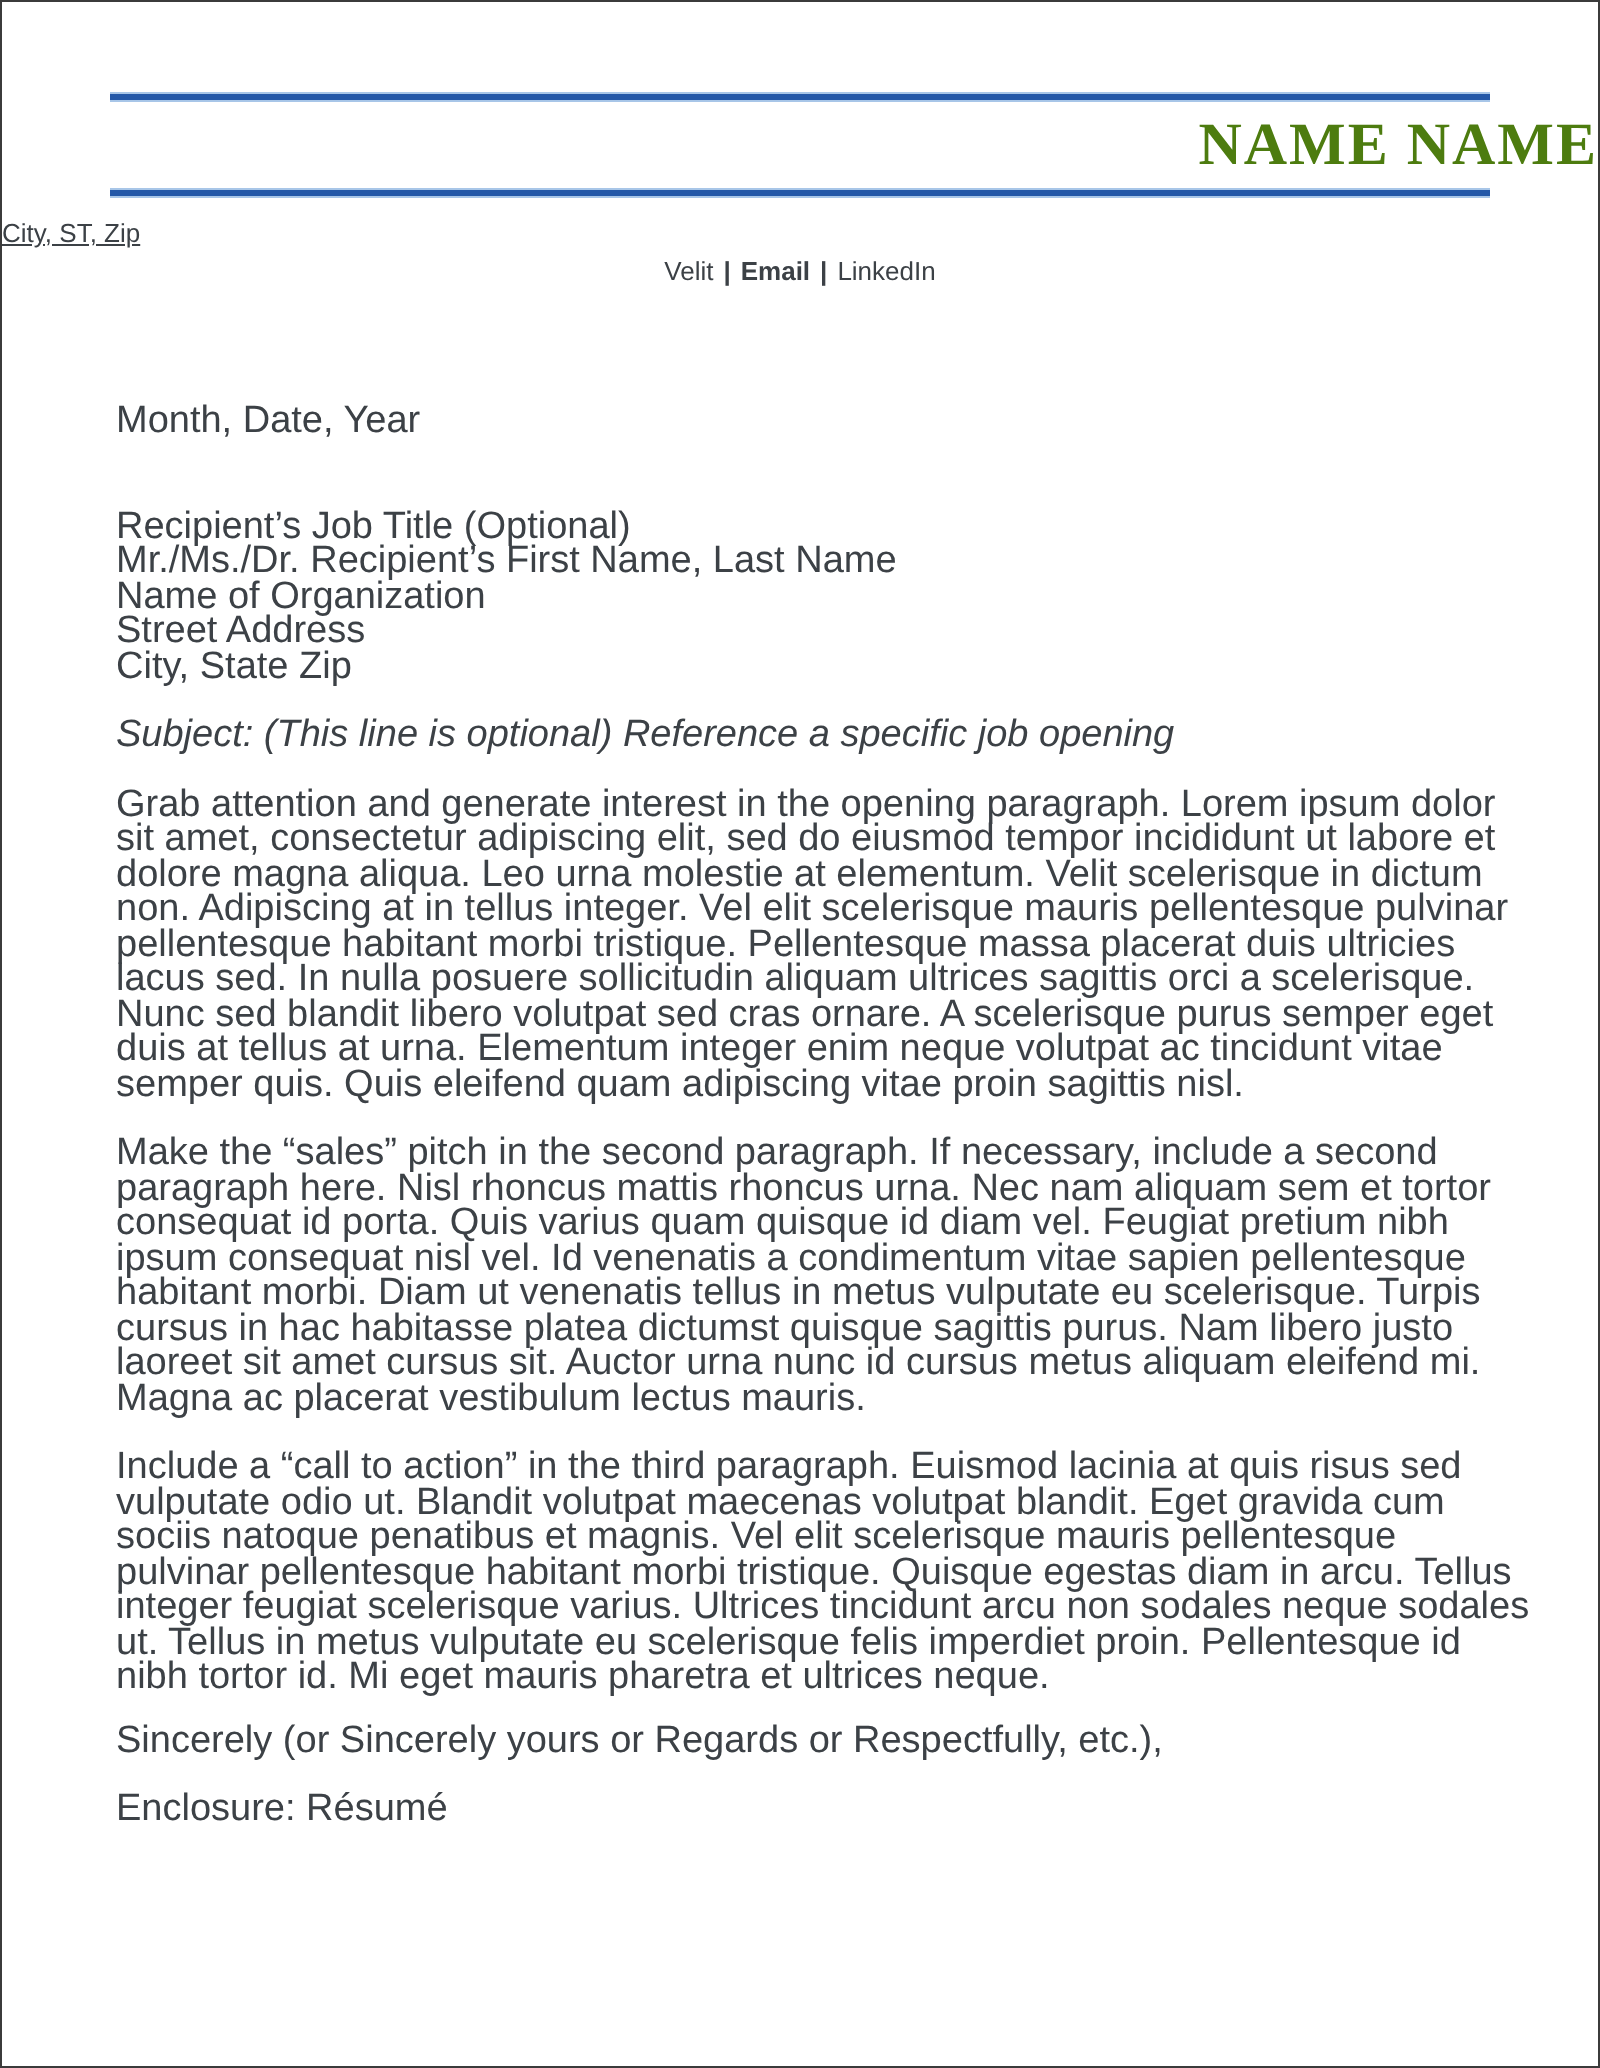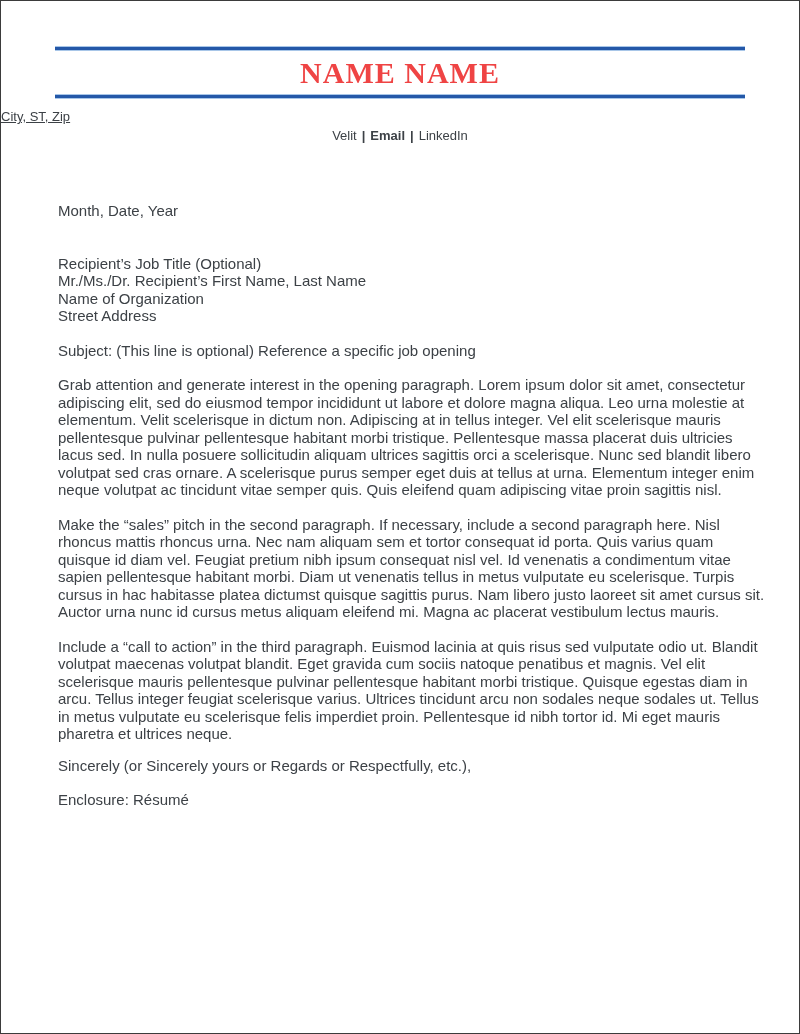--- a/index.html
+++ b/index.html
@@ -23,27 +23,27 @@
   .header-rule {
     margin: 0 54px;
     height: 3px;
     background: #2458a8;
     border-top: 1px solid #a8c6e8;
     border-bottom: 1px solid #a8c6e8;
   }
   .rule-top { margin-top: 45px; }
   .name-heading {
     margin: 4px 0;
-    text-align: center;
+    text-align: right;
     font-family: "Liberation Serif", "DejaVu Serif", serif;
     font-weight: bold;
     font-size: 30px;
     line-height: 35px;
     letter-spacing: 1px;
-    color: #ef4444;
+    color: #4d7c0f;
   }
   .addr-line {
     margin-top: 9px;
     text-align: left;
     font-size: 13px;
     line-height: 17px;
     text-decoration: underline;
   }
   .contact-line {
     margin-top: 2px;
@@ -52,26 +52,26 @@
     line-height: 17px;
   }
   .contact-line .sep {
     font-weight: bold;
     margin: 0 5px;
   }
   .contact-line .bold { font-weight: bold; }
   
   .letter-body {
     margin: 0 34px 0 57px;
-    font-size: 15px;
+    font-size: 19px;
     line-height: 17.5px;
   }
   .date-line   { margin-top: 58px; }
   .recipient   { margin-top: 35px; }
-  .subject     { margin-top: 17px; }
+  .subject     { margin-top: 17px; font-style: italic; }
   .salutation  { margin-top: 18px; }
   .para        { margin: 17px 0 0 0; }
   .closing     { margin-top: 14px; }
   .signature   { margin-top: 46px; }
   .enclosure   { margin-top: 17px; }
 </style>
 </head>
 <body>
 
 <div class="page">
@@ -90,20 +90,21 @@
 
   <main class="letter-body">
 
     <div class="date-line">Month, Date, Year</div>
 
     <div class="recipient">
       <div>Recipient’s Job Title (Optional)</div>
       <div>Mr./Ms./Dr. Recipient’s First Name, Last Name</div>
       <div>Name of Organization</div>
       <div>Street Address</div>
+      <div>City, State Zip</div>
     </div>
 
     <div class="subject">Subject: (This line is optional) Reference a specific job opening</div>
 
 
     <p class="para">Grab attention and generate interest in the opening paragraph. Lorem ipsum dolor sit amet, consectetur adipiscing elit, sed do eiusmod tempor incididunt ut labore et dolore magna aliqua. Leo urna molestie at elementum. Velit scelerisque in dictum non. Adipiscing at in tellus integer. Vel elit scelerisque mauris pellentesque pulvinar pellentesque habitant morbi tristique. Pellentesque massa placerat duis ultricies lacus sed. In nulla posuere sollicitudin aliquam ultrices sagittis orci a scelerisque. Nunc sed blandit libero volutpat sed cras ornare. A scelerisque purus semper eget duis at tellus at urna. Elementum integer enim neque volutpat ac tincidunt vitae semper quis. Quis eleifend quam adipiscing vitae proin sagittis nisl.</p>
 
     <p class="para">Make the “sales” pitch in the second paragraph. If necessary, include a second paragraph here. Nisl rhoncus mattis rhoncus urna. Nec nam aliquam sem et tortor consequat id porta. Quis varius quam quisque id diam vel. Feugiat pretium nibh ipsum consequat nisl vel. Id venenatis a condimentum vitae sapien pellentesque habitant morbi. Diam ut venenatis tellus in metus vulputate eu scelerisque. Turpis cursus in hac habitasse platea dictumst quisque sagittis purus. Nam libero justo laoreet sit amet cursus sit. Auctor urna nunc id cursus metus aliquam eleifend mi. Magna ac placerat vestibulum lectus mauris.</p>
 
     <p class="para">Include a “call to action” in the third paragraph. Euismod lacinia at quis risus sed vulputate odio ut. Blandit volutpat maecenas volutpat blandit. Eget gravida cum sociis natoque penatibus et magnis. Vel elit scelerisque mauris pellentesque pulvinar pellentesque habitant morbi tristique. Quisque egestas diam in arcu. Tellus integer feugiat scelerisque varius. Ultrices tincidunt arcu non sodales neque sodales ut. Tellus in metus vulputate eu scelerisque felis imperdiet proin. Pellentesque id nibh tortor id. Mi eget mauris pharetra et ultrices neque.</p>

